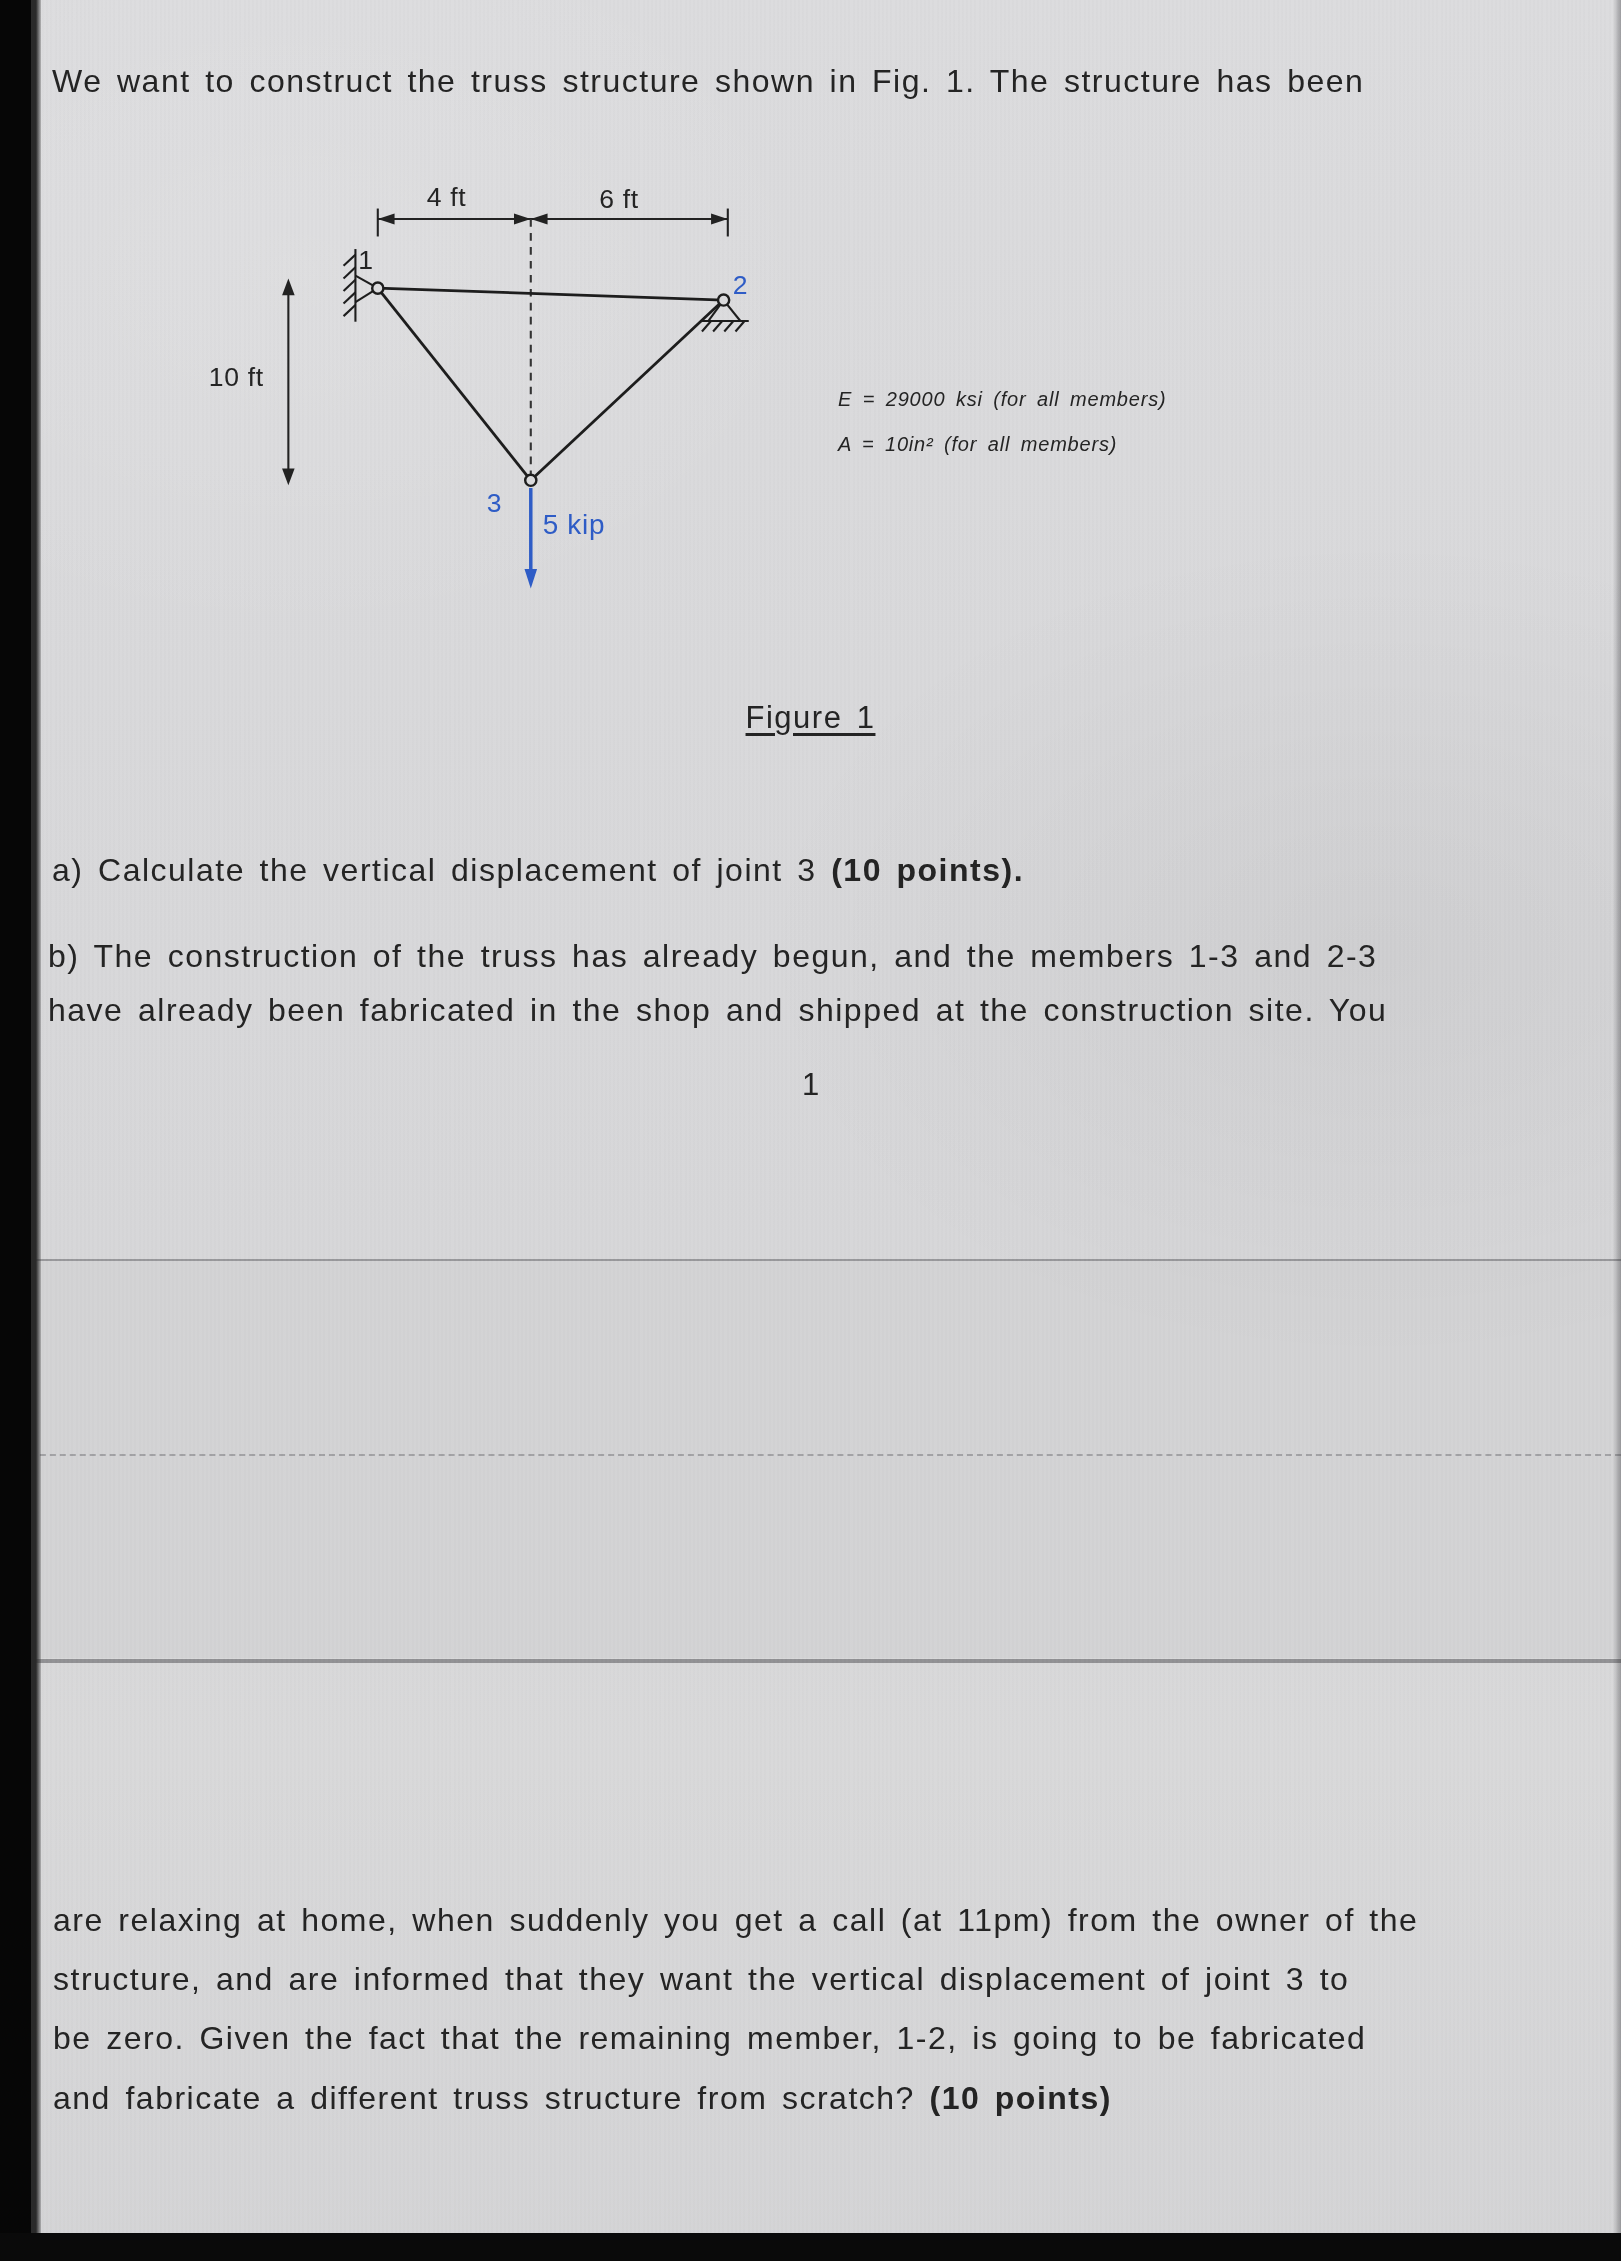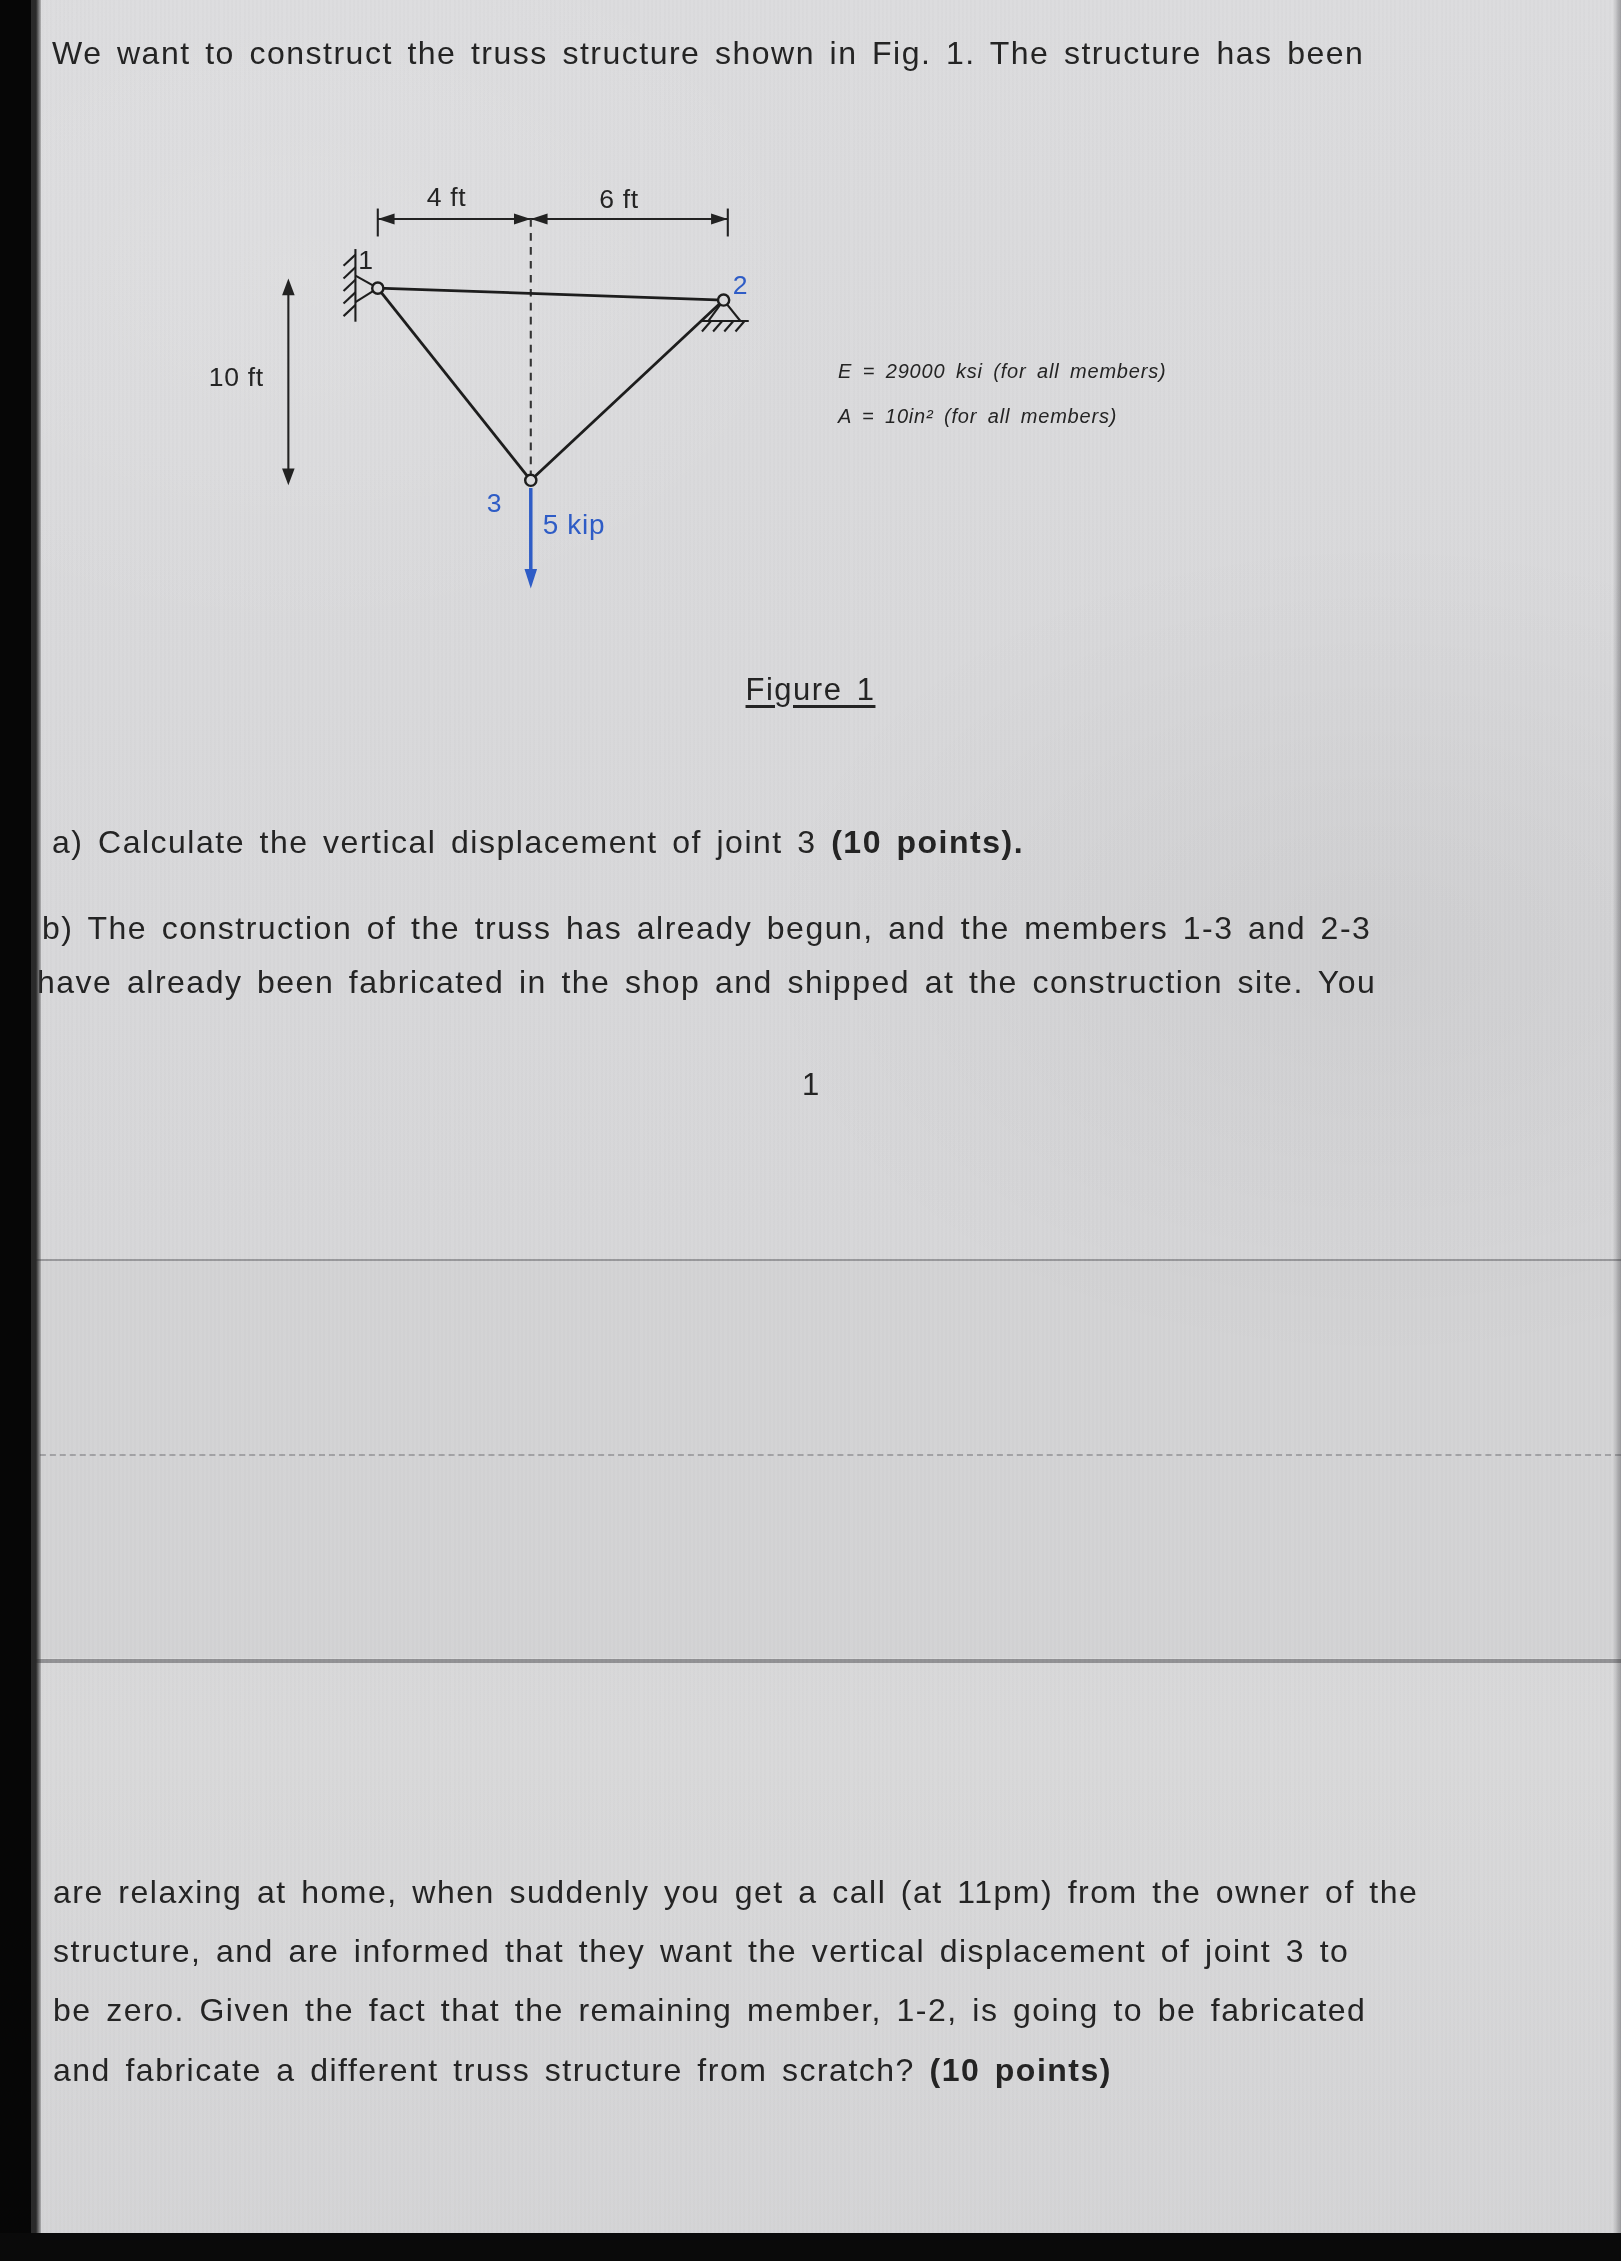--- a/index.html
+++ b/index.html
@@ -38,28 +38,28 @@
     position: absolute; left: 0; top: 2233px; width: 1621px; height: 28px;
     background: #0a0a0a; z-index: 4;
   }
 
   .seam { position: absolute; left: 0; width: 1621px; z-index: 1; }
   .seam-line-1 { top: 1259px; height: 2.8px; background: #98989b; }
   .gap-band { top: 1261px; height: 397px; background: #d3d3d5; }
   .fold-dashed { top: 1454px; height: 0; border-top: 2.8px dashed #a2a2a5; }
   .seam-line-2 { top: 1659px; height: 3.5px; background: #919194; }
 
-  .handw { letter-spacing: 1.5px; word-spacing: 4.2px; }
+  .handw { letter-spacing: 1.5px; word-spacing: 4.2px; margin-top: 28px; }
   .line { white-space: nowrap; }
   .para { position: absolute; font-size: 32px; line-height: 1.7; }
   .bold { font-weight: 700; }
 
   .intro { left: 52px; top: 28px; line-height: 1.62; }
   .question-a { left: 52px; top: 815px; }
-  .question-b { left: 37px; top: 901px; line-height: 1.7; text-align: center; }
+  .question-b { left: 48px; top: 901px; line-height: 1.7; }
   .continuation { left: 53px; top: 1863px; line-height: 1.85; }
 
   .fig-wrap { position: absolute; left: 175px; top: 175px; width: 699px; height: 510px; }
   svg text { font-family: "Liberation Sans", sans-serif; fill: #242424; letter-spacing: 1px; }
   svg text.blue { fill: #2e5cc6; }
 
   .fig-note {
     position: absolute; font-size: 20px; font-style: italic; letter-spacing: 0.8px;
     white-space: nowrap;
   }

